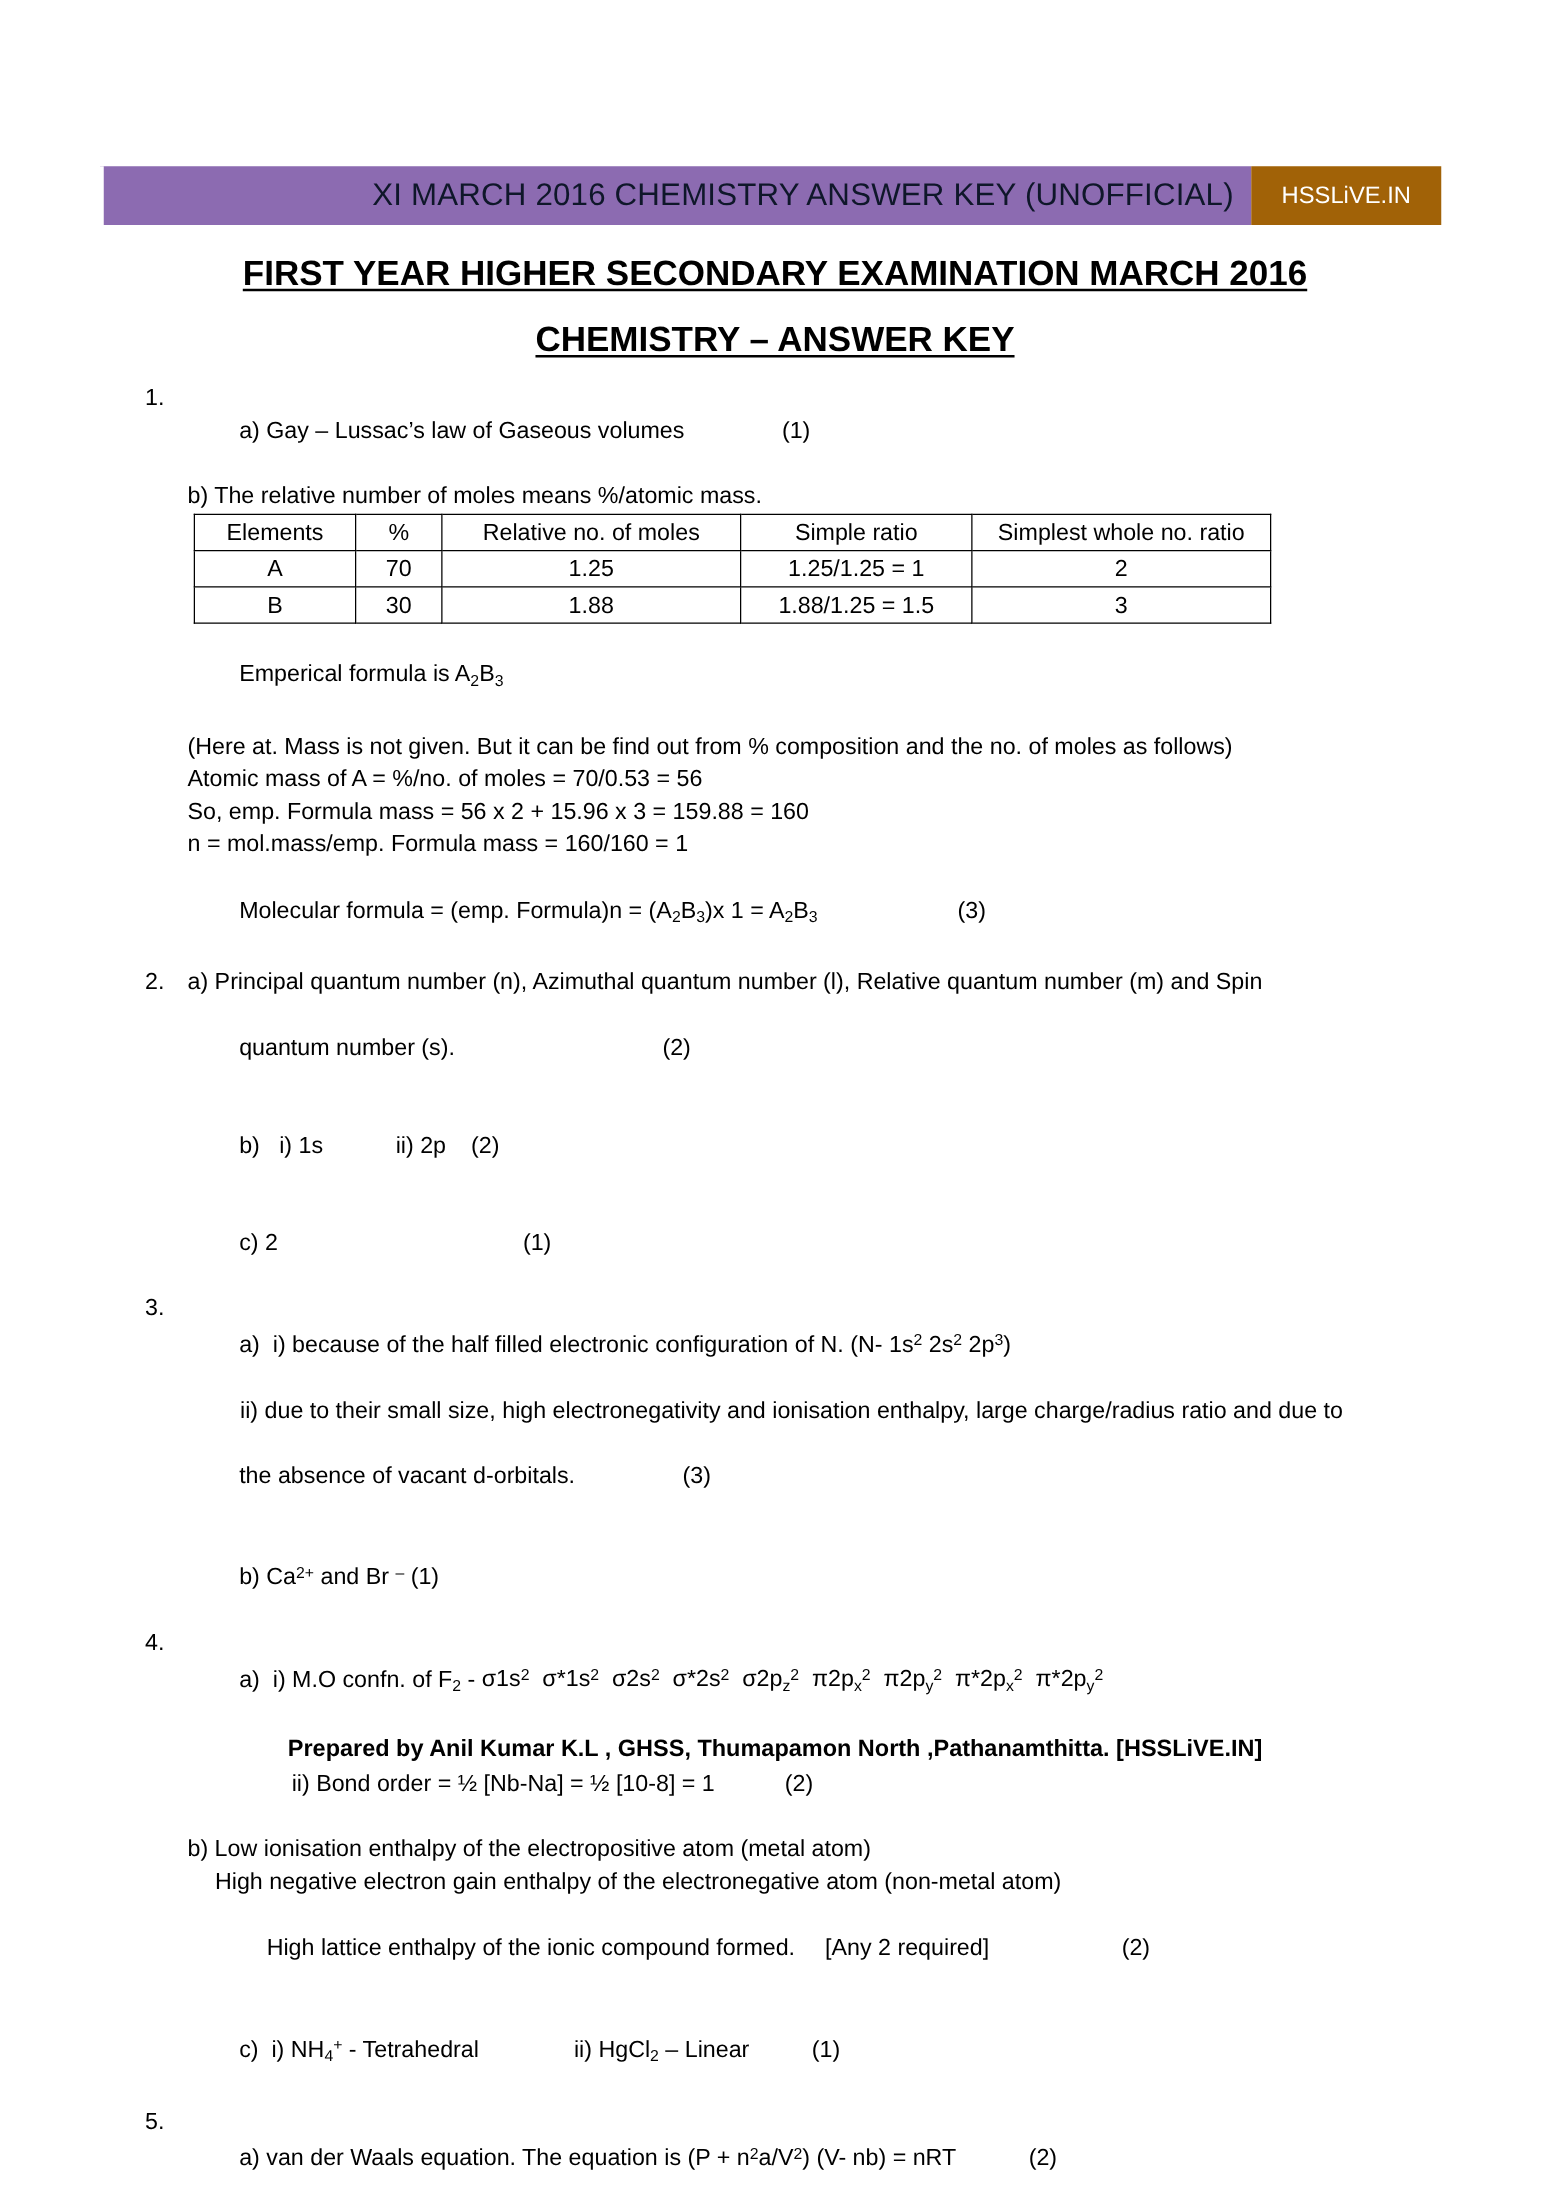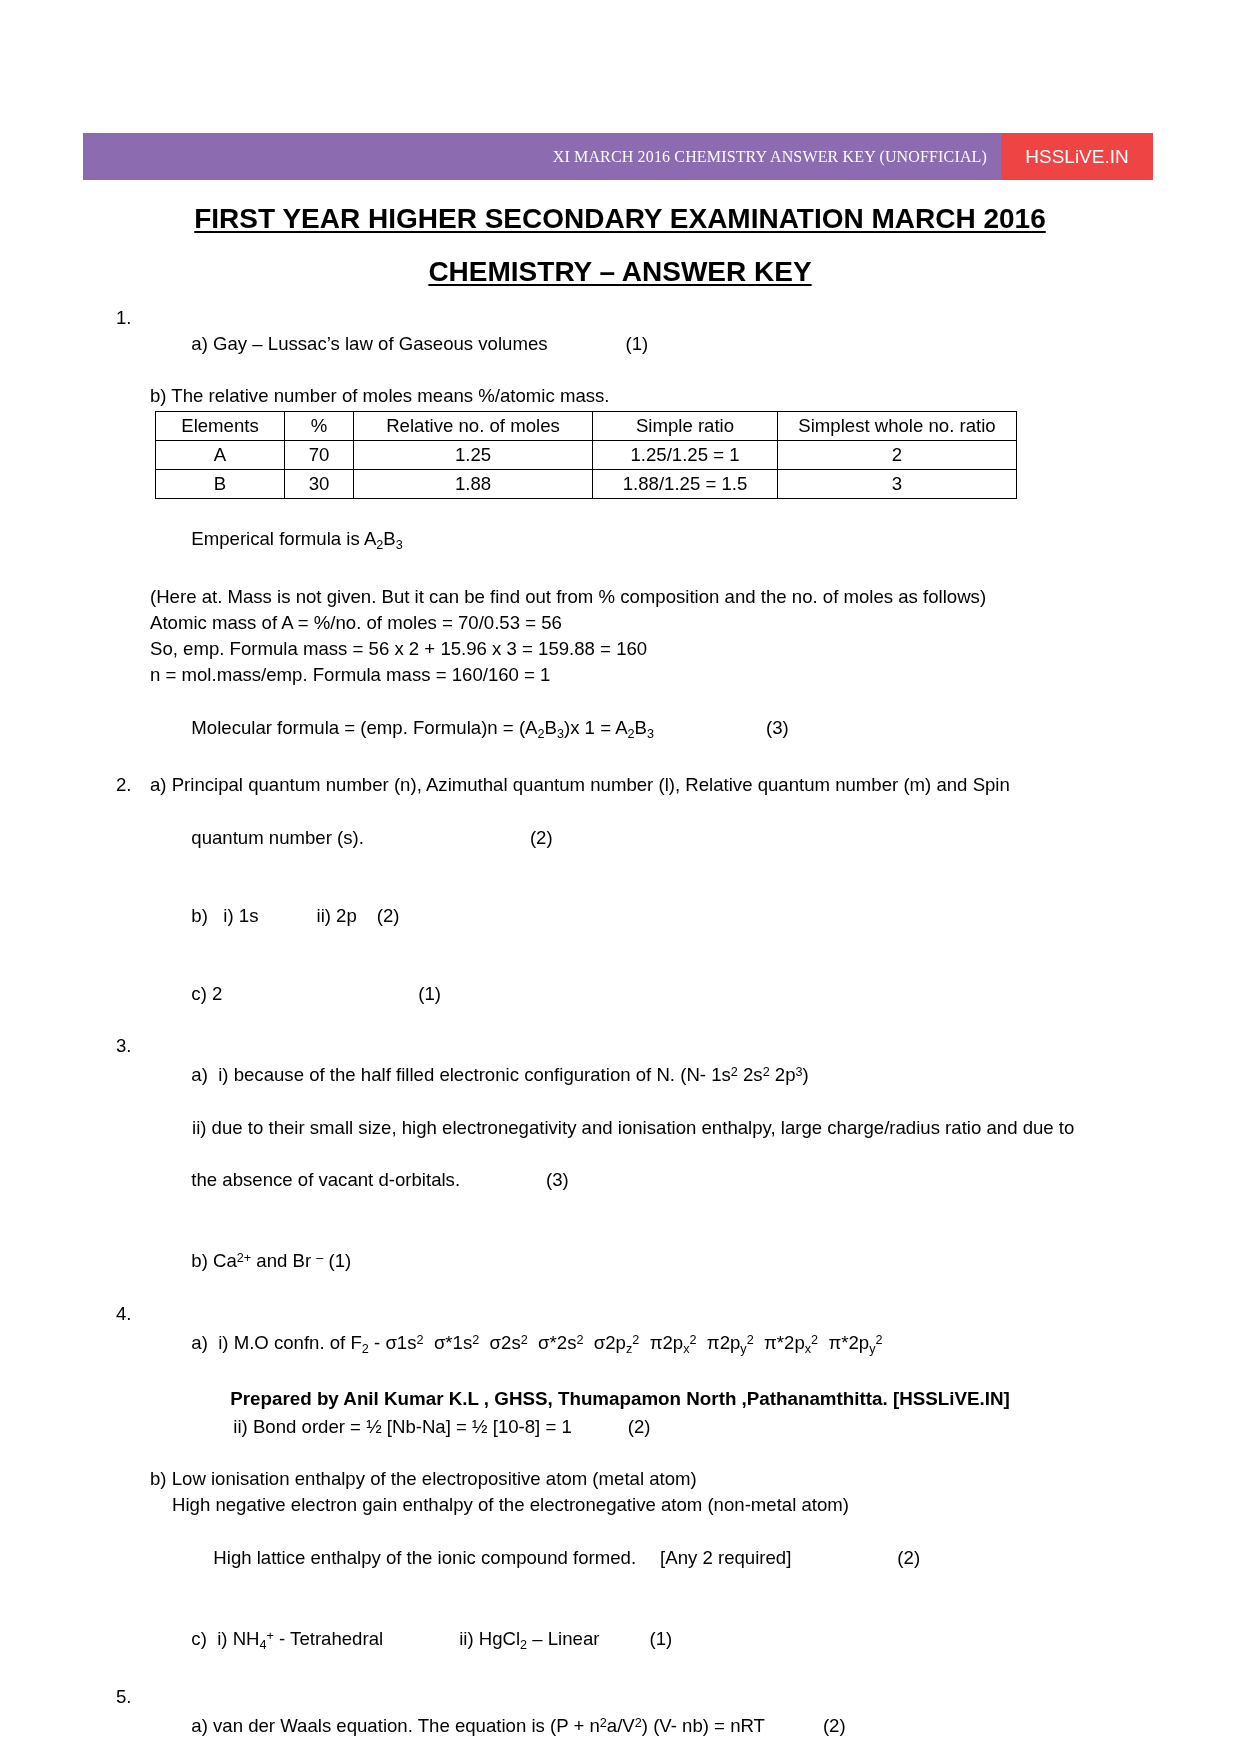--- a/index.html
+++ b/index.html
@@ -30,29 +30,28 @@
     flex: 1 1 auto;
     background: #8c6bb1;
     display: flex;
     align-items: center;
     justify-content: flex-end;
     padding-right: 14px;
     box-sizing: border-box;
     border-left: 3px solid #ffffff;
   }
   .header-purple .htext {
-    color: #ffffff;
-    font-size: 16px;
+    color: #0f172a;
+    font-size: 25px;
     letter-spacing: 0.15px;
     white-space: nowrap;
-    font-family: Liberation Serif, serif;
   }
   .header-black {
     width: 152px;
-    background: #ef4444;
+    background: #a16207;
     display: flex;
     align-items: center;
     justify-content: center;
     box-sizing: border-box;
   }
   .header-black .btext {
     color: #ffffff;
     font-size: 19px;
     white-space: nowrap;
   }

